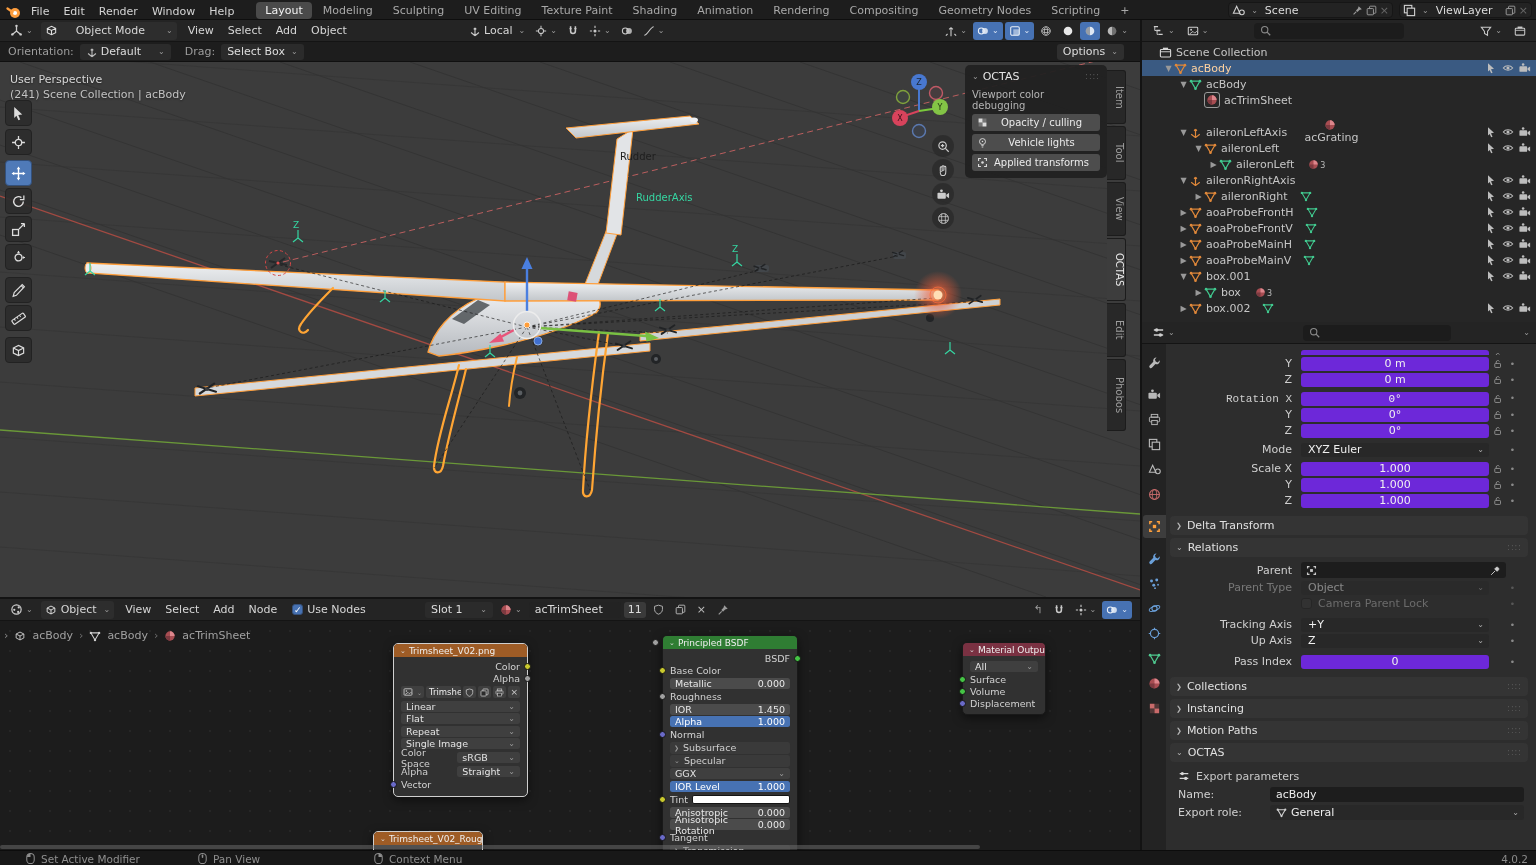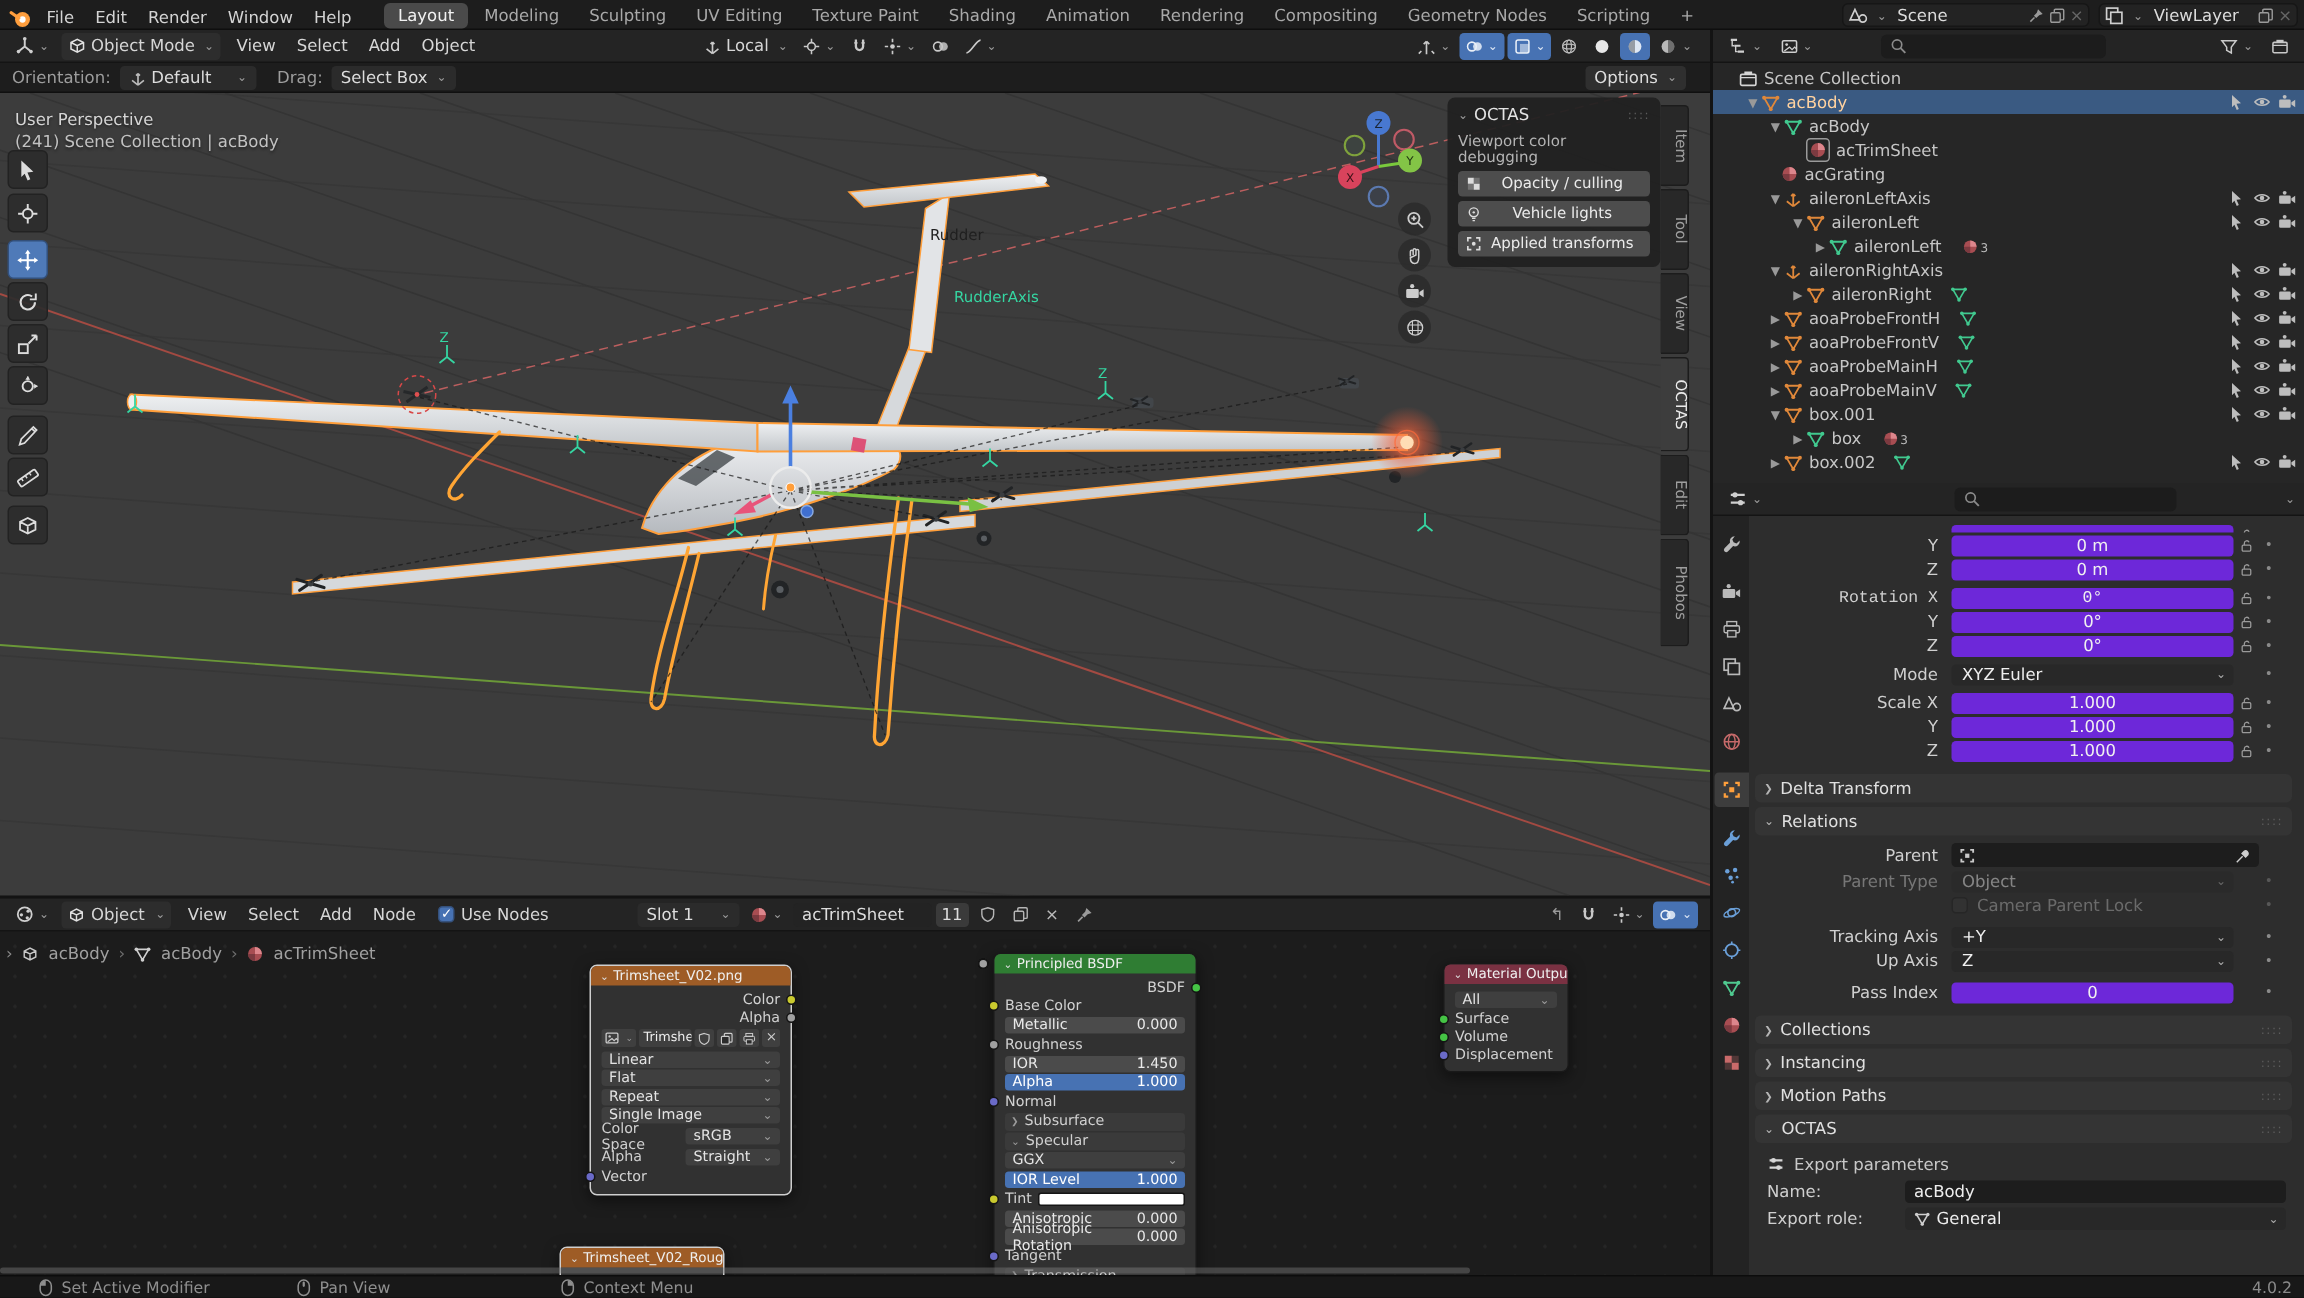--- a/index.html
+++ b/index.html
@@ -207,21 +207,21 @@
               </svg>
             </span>
             <span class="chev">⌄</span>
           </span>
       <span class="hbtn dark">
             <span class="icon" id="i-modecube">
               <svg width="13" height="13" viewBox="0 0 14 14" style="color:#e0e0e0">
                 <path d="M2.5 4.7 L7 2.4 11.5 4.7 11.5 9.3 7 11.6 2.5 9.3 Z M2.5 4.7 L7 7 11.5 4.7 M7 7 V11.6" fill="none" stroke="currentColor" stroke-width="1.1"></path>
               </svg>
             </span>
-        <span style="margin:0 3px">Object Mode</span>
+        <span style="margin:0 18px">Object Mode</span>
             <span class="chev">⌄</span>
           </span>
       <span id="vp-menus" style="display:flex">
             <span class="menu-text">View</span>
             <span class="menu-text">Select</span>
             <span class="menu-text">Add</span>
             <span class="menu-text">Object</span>
           </span>
       <span style="position:absolute;left:465px;display:flex;align-items:center;gap:2px">
         <span class="hbtn">
@@ -1091,21 +1091,21 @@
             <span class="ol-exp"></span>
             <span class="icon" style="border: 1px solid rgb(154, 154, 154); border-radius: 3px; padding: 1px;">
               <svg width="12" height="12" viewBox="0 0 14 14" style="color:inherit">
                 <circle cx="7" cy="7" r="5.4" fill="#a84d52"></circle>
                 <path d="M7 7 V1.6 A5.4 5.4 0 0 1 12.4 7 Z" fill="#dd868c"></path>
                 <path d="M7 7 H1.6 A5.4 5.4 0 0 0 7 12.4 Z" fill="#7c3a40"></path>
               </svg>
             </span>
             <span class="ol-label">acTrimSheet</span>
           </div>
-          <div class="ol-row" style="padding-left: 34px;">
+          <div class="ol-row" style="padding-left: 45px; flex-direction: column;">
             <span class="ol-exp"></span>
             <span class="icon">
               <svg width="12" height="12" viewBox="0 0 14 14" style="color:inherit">
                 <circle cx="7" cy="7" r="5.4" fill="#a84d52"></circle>
                 <path d="M7 7 V1.6 A5.4 5.4 0 0 1 12.4 7 Z" fill="#dd868c"></path>
                 <path d="M7 7 H1.6 A5.4 5.4 0 0 0 7 12.4 Z" fill="#7c3a40"></path>
               </svg>
             </span>
             <span class="ol-label">acGrating</span>
           </div>

